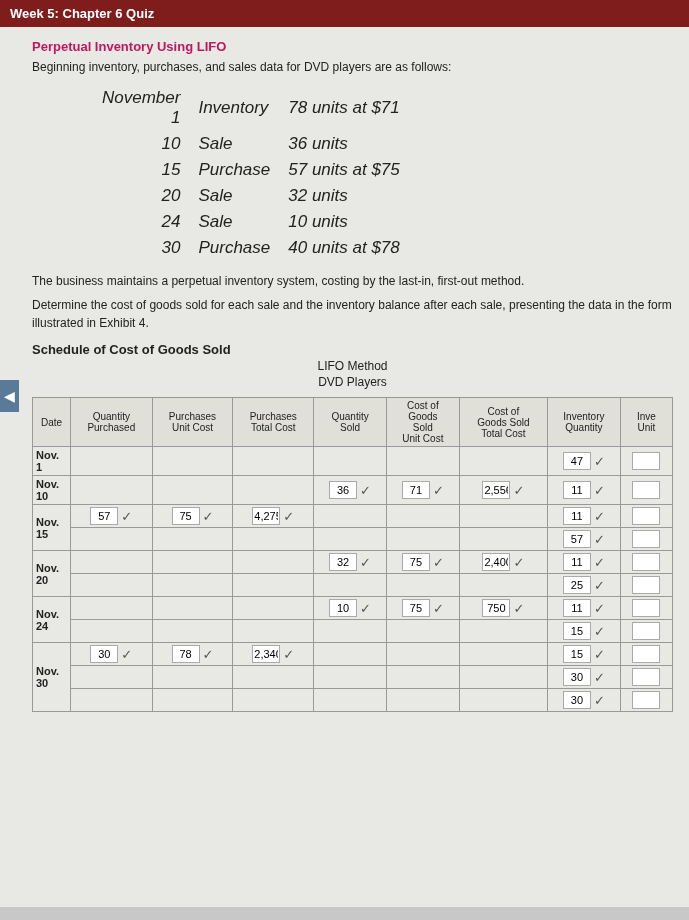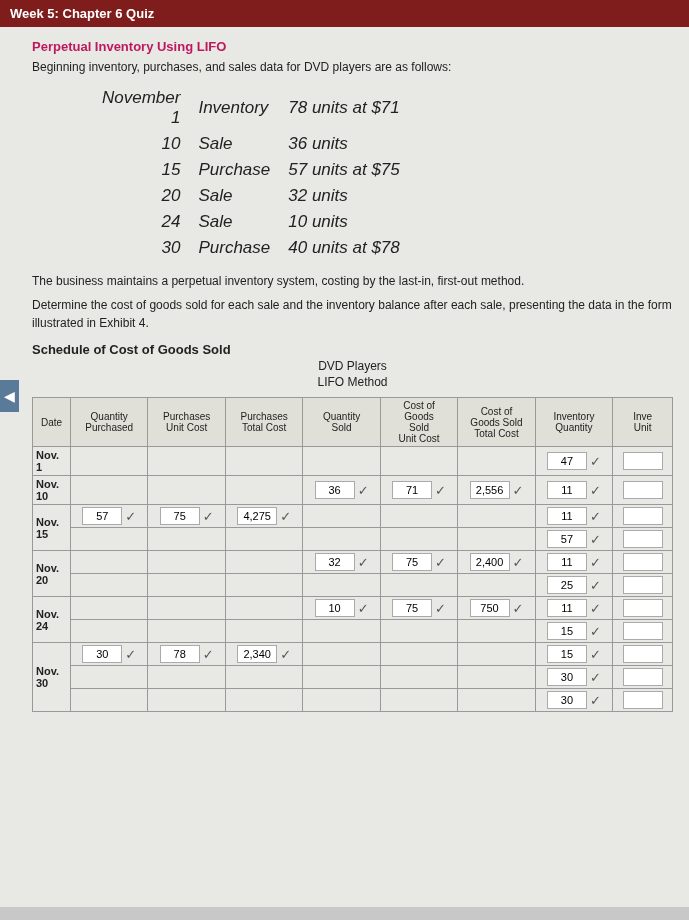--- a/index.html
+++ b/index.html
@@ -92,21 +92,21 @@
       font-size: 10px;
       text-align: center;
     }
     .main-table .date-col {
       text-align: left;
       font-weight: bold;
       width: 38px;
       background: #e8e8e4;
     }
     .input-field {
-      width: 40px;
+      width: 28px;
       height: 18px;
       border: 1px solid #aaa;
       background: white;
       font-size: 11px;
       text-align: center;
       padding: 1px;
     }
     .check-mark {
       color: #555;
       font-size: 13px;
@@ -181,22 +181,22 @@
           <td>Purchase</td>
           <td>40 units at $78</td>
         </tr>
       </tbody>
     </table>
 
     <div class="paragraph">The business maintains a perpetual inventory system, costing by the last-in, first-out method.</div>
     <div class="paragraph">Determine the cost of goods sold for each sale and the inventory balance after each sale, presenting the data in the form illustrated in Exhibit 4.</div>
 
     <div class="schedule-title">Schedule of Cost of Goods Sold</div>
+    <div class="schedule-subtitle">LIFO Method</div>
     <div class="schedule-subtitle">DVD Players</div>
-    <div class="schedule-subtitle">LIFO Method</div>
 
     <div class="main-table-wrapper">
       <table class="main-table">
         <thead>
           <tr>
             <th rowspan="2">Date</th>
             <th>Quantity<br>Purchased</th>
             <th>Purchases<br>Unit Cost</th>
             <th>Purchases<br>Total Cost</th>
             <th>Quantity<br>Sold</th>

